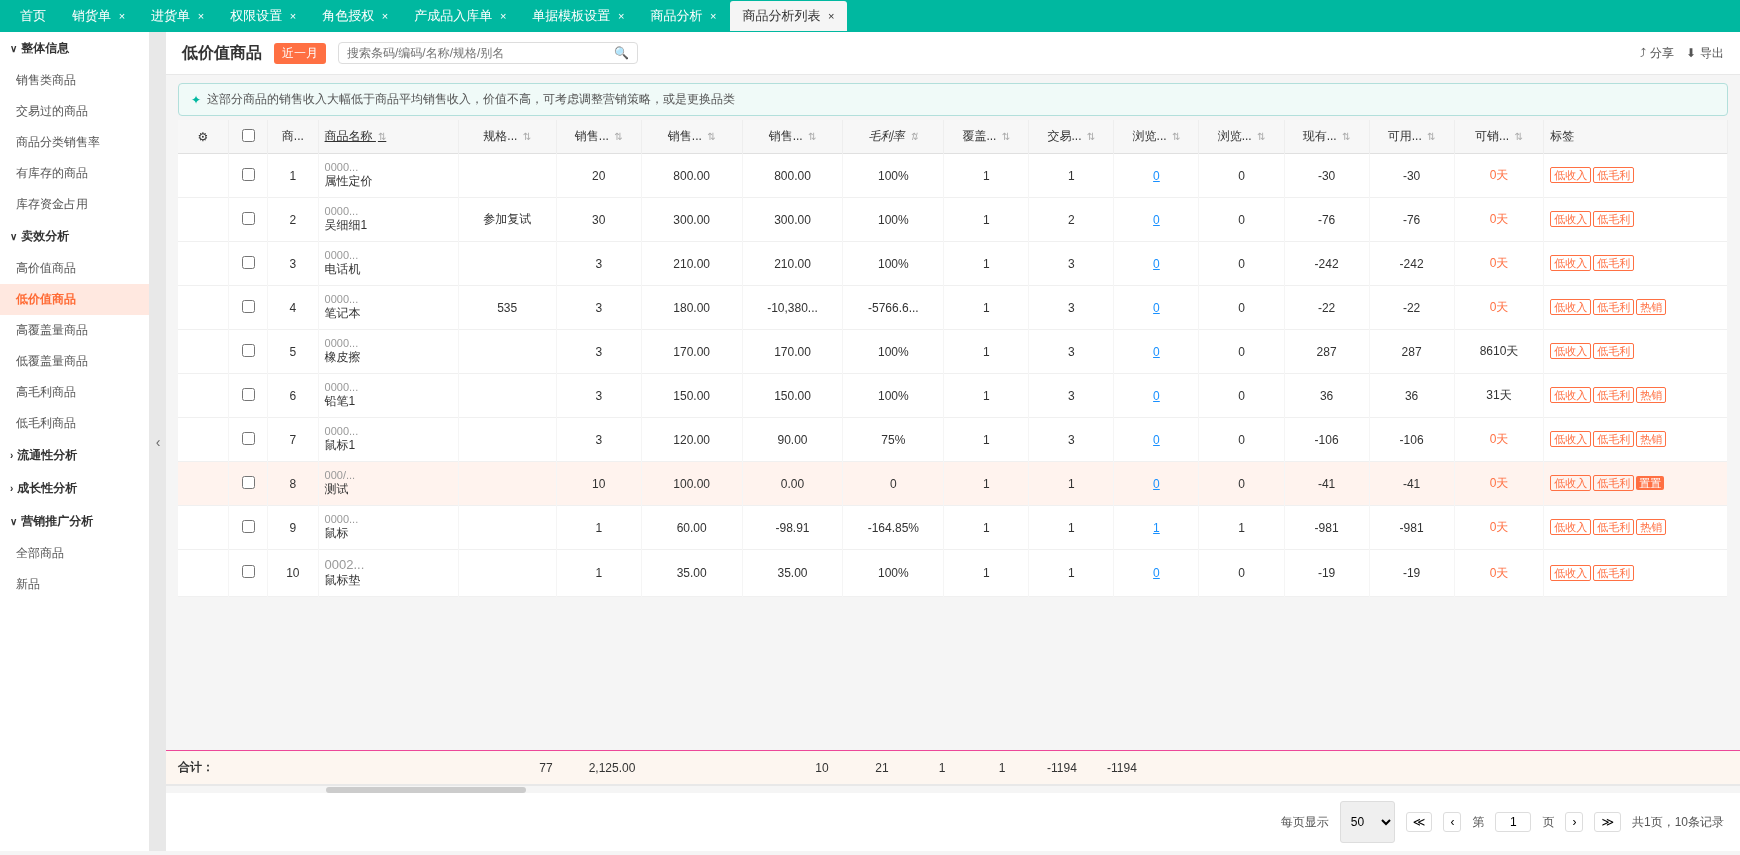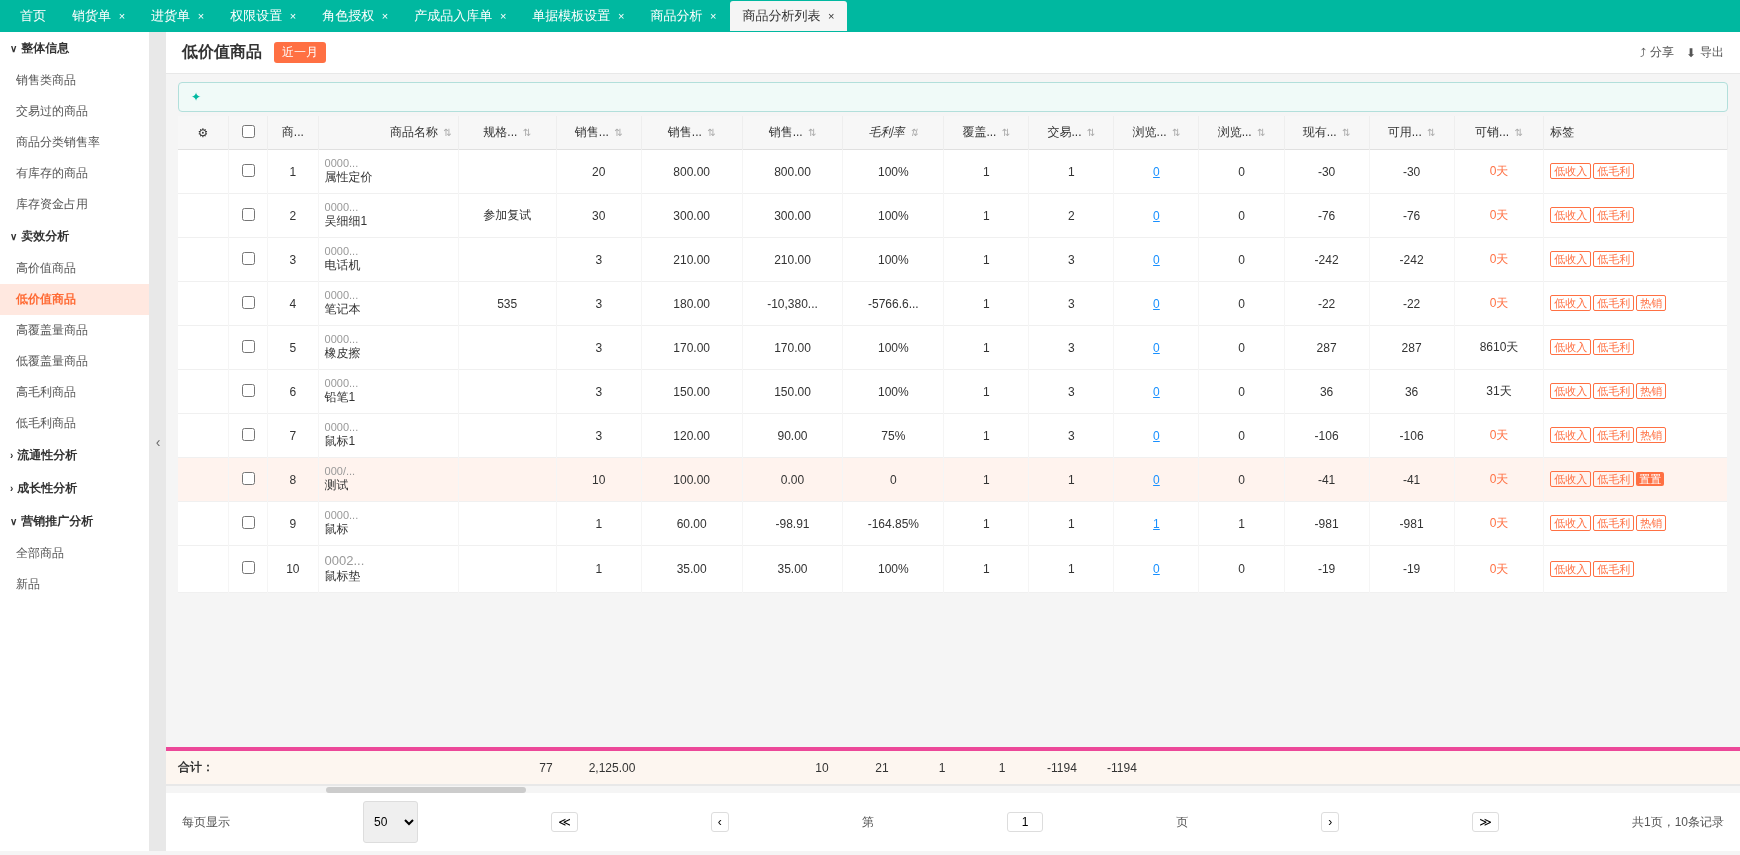--- a/index.html
+++ b/index.html
@@ -177,34 +177,34 @@
     .tag-low-margin { color: #ff7043; border: 1px solid #ff7043; border-radius: 2px; padding: 1px 3px; margin-right: 2px; font-size: 11px; }
     .tag-hot { color: #ff7043; border: 1px solid #ff7043; border-radius: 2px; padding: 1px 3px; margin-right: 2px; font-size: 11px; }
     .tag-recommend { background: #ff7043; color: #fff; border-radius: 2px; padding: 1px 3px; margin-right: 2px; font-size: 11px; }
     .link-num { color: #1890ff; text-decoration: underline; cursor: pointer; }
     .zero-day { color: #ff7043; }
     .normal-day { color: #333; }
 
     
     .footer {
       background: #fff;
-      border-top: 4px solid #ec4899;
+      border-top: 1px solid #ec4899;
     }
     .summary-row {
       display: flex;
       align-items: center;
       padding: 8px 12px;
       gap: 8px;
       background: #fdf6f0;
       border-bottom: 1px solid #e8e8e8;
     }
     .pagination-bar {
       display: flex;
       align-items: center;
-      justify-content: space-between;
+      justify-content: flex-end;
       padding: 8px 16px;
       gap: 11px;
       font-size: 12px;
       color: #555;
     }
     .page-size-select {
       border: 1px solid #ddd;
       border-radius: 3px;
       padding: 12px 6px;
       cursor: pointer;
@@ -314,44 +314,49 @@
     <div class="sidebar-item">新品</div>
   </div>
 
   <button class="collapse-btn">‹</button>
 
   <div class="content">
 
     <div class="content-header">
       <span class="page-title">低价值商品</span>
       <span class="tag-btn">近一月</span>
+      <div class="search-box">
+        <input type="text" placeholder="搜索条码/编码/名称/规格/别名" style="">
+        <span style="color:#00b8a0; cursor:pointer;">🔍</span>
+      </div>
       <div class="header-actions">
         <div class="action-btn">
           <span>⤴</span>
           <span>分享</span>
         </div>
         <div class="action-btn">
           <span>⬇</span>
           <span>导出</span>
         </div>
       </div>
     </div>
 
     <div class="info-banner">
       <span style="color:#00b8a0;">✦</span>
+      <span>这部分商品的销售收入大幅低于商品平均销售收入，价值不高，可考虑调整营销策略，或是更换品类</span>
     </div>
 
     <div class="table-area">
       <table>
         <thead>
           <tr>
             <th style="width:36px;">⚙</th>
             <th style="width:28px;"><input type="checkbox" style=""></th>
             <th style="width:36px;">商...</th>
-            <th style="width:100px; text-align:right;">商品名称 <span class="sort-icon">⇅</span></th>
+            <th style="width:100px; text-align:left;text-decoration:underline;">商品名称 <span class="sort-icon">⇅</span></th>
             <th style="width:70px;">规格... <span class="sort-icon">⇅</span></th>
             <th style="width:60px;">销售... <span class="sort-icon">⇅</span></th>
             <th style="width:72px;">销售... <span class="sort-icon">⇅</span></th>
             <th style="width:72px;">销售... <span class="sort-icon">⇅</span></th>
             <th style="width:72px;font-style:italic;">毛利率 <span class="sort-icon">⇅</span></th>
             <th style="width:60px;">覆盖... <span class="sort-icon">⇅</span></th>
             <th style="width:60px;">交易... <span class="sort-icon">⇅</span></th>
             <th style="width:60px;">浏览... <span class="sort-icon">⇅</span></th>
             <th style="width:60px;">浏览... <span class="sort-icon">⇅</span></th>
             <th style="width:60px;">现有... <span class="sort-icon">⇅</span></th>

